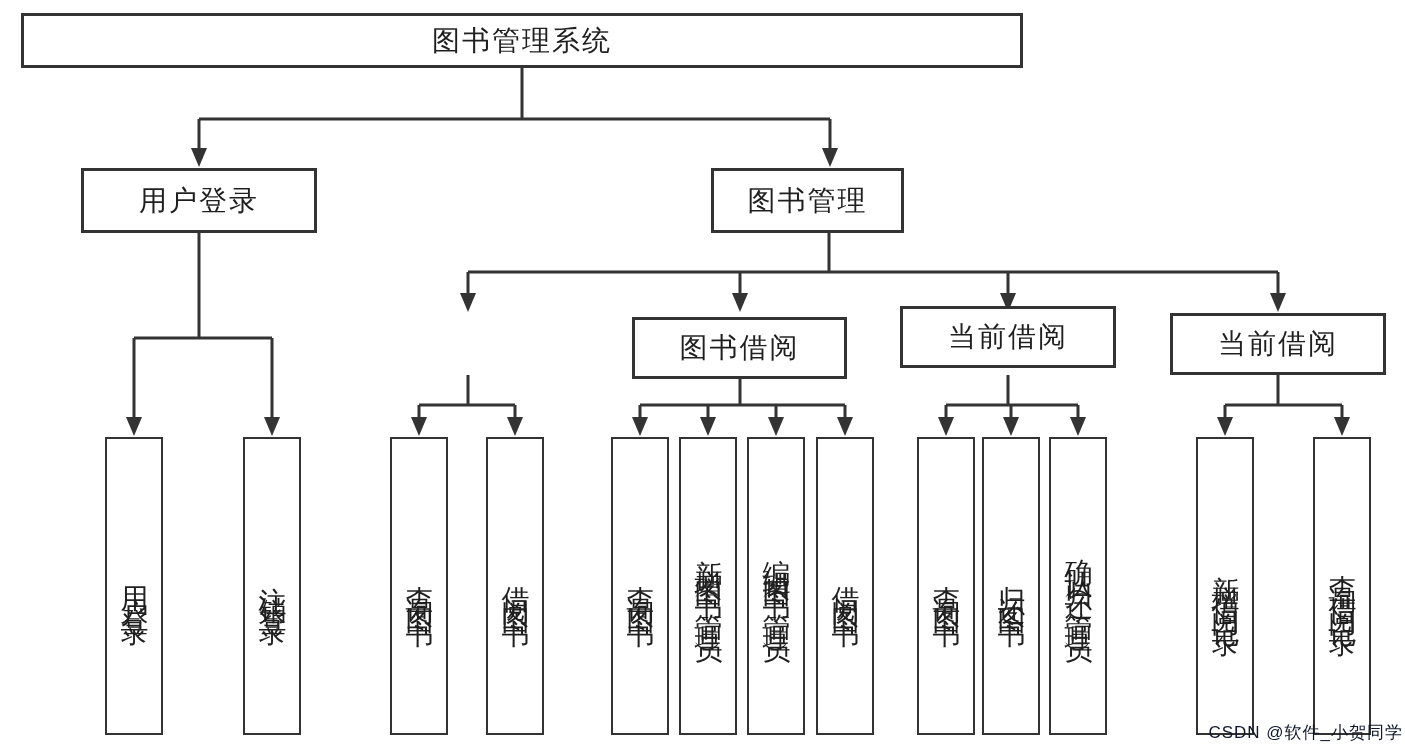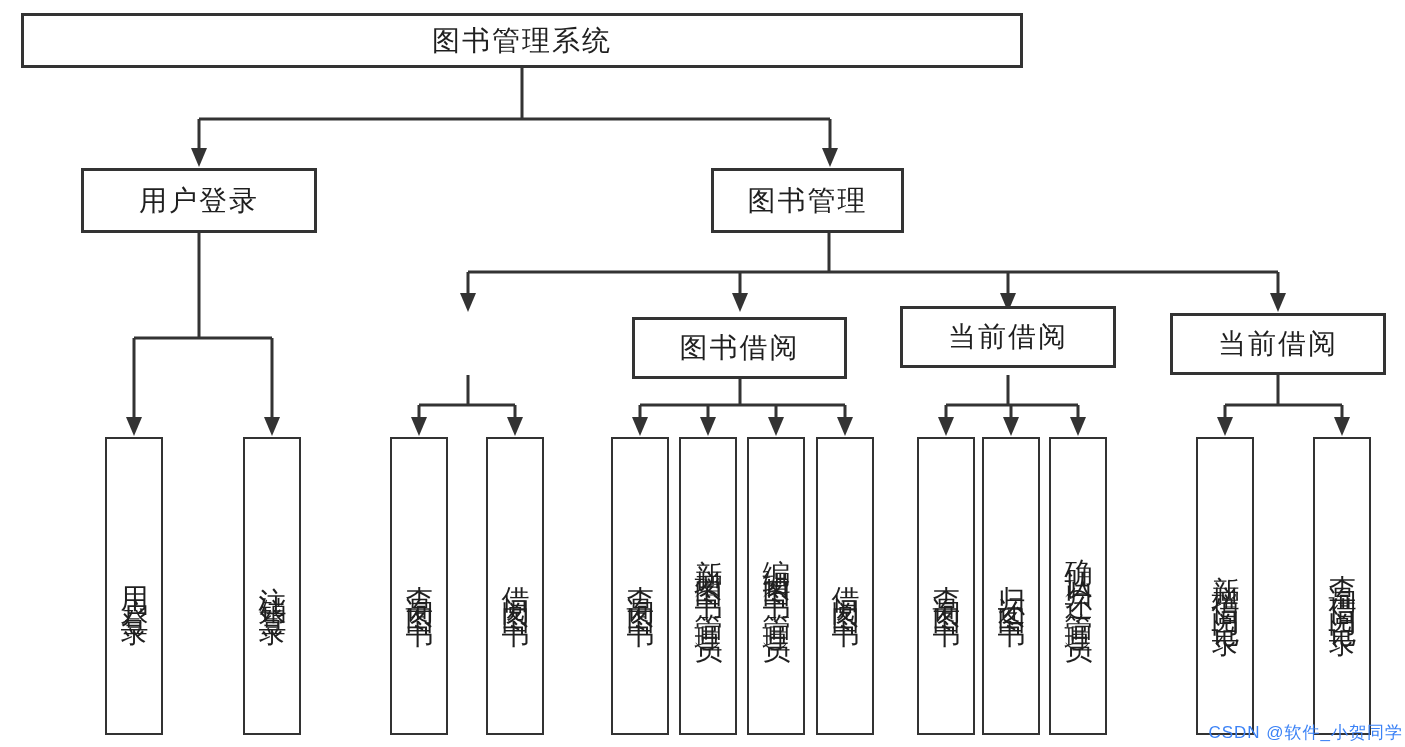--- a/index.html
+++ b/index.html
@@ -43,21 +43,21 @@
     text-orientation: mixed;
     letter-spacing: 11px;
     line-height: 1;
     white-space: normal;
   }
   .watermark {
     position: absolute;
     right: 2px;
     bottom: 3px;
     font-size: 17px;
-    color: #3b82f6;
+    color: #0f172a;
     letter-spacing: 1px;
   }
 </style>
 </head>
 <body>
 
 <div class="stage">
 
   <svg class="wires" width="1405" height="747" viewBox="0 0 1405 747" xmlns="http://www.w3.org/2000/svg">
     <path fill="none" stroke="#333333" stroke-width="3" d="M522,68 V119 M199,119 H830 M199,119 V150 M830,119 V150

